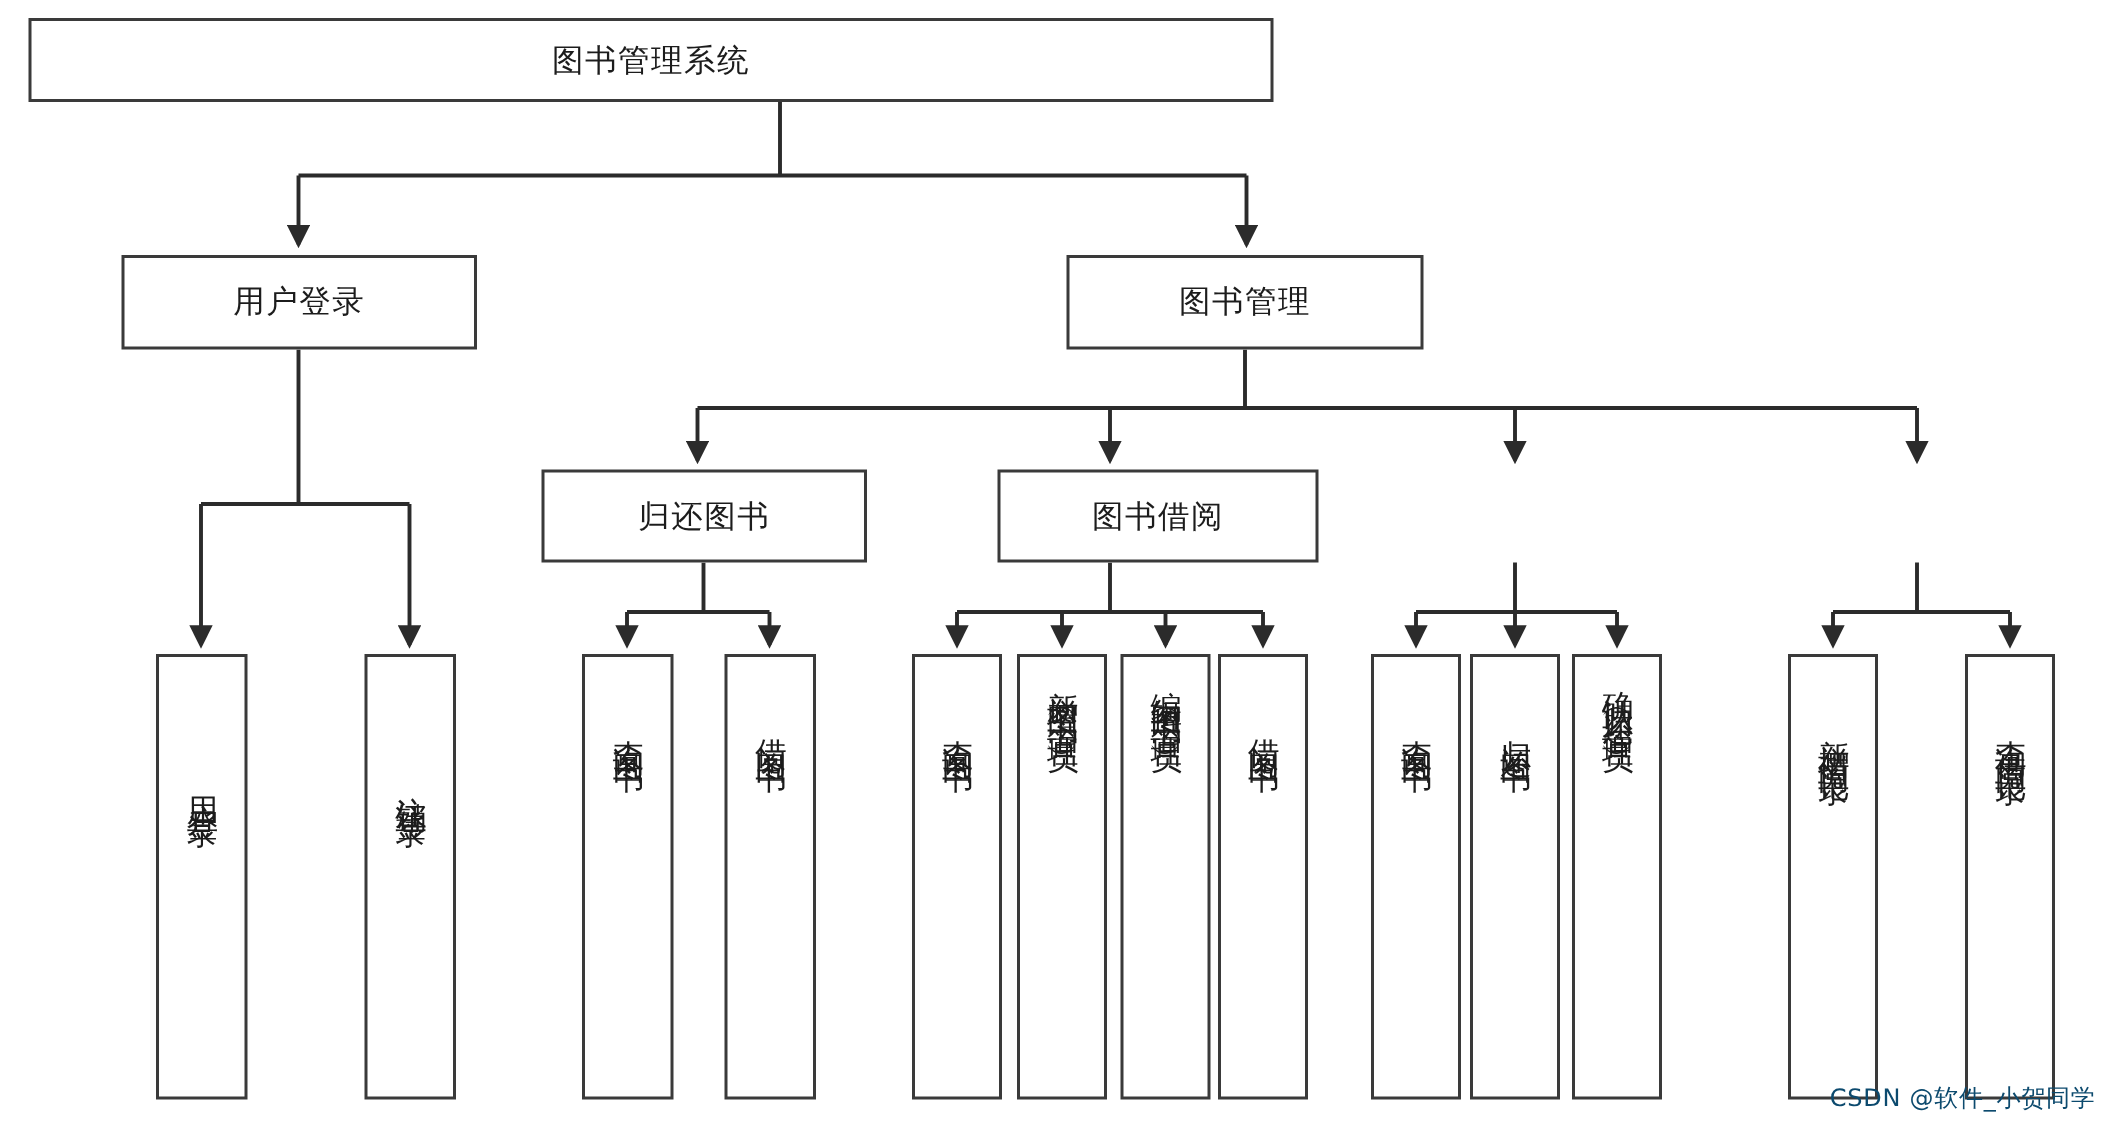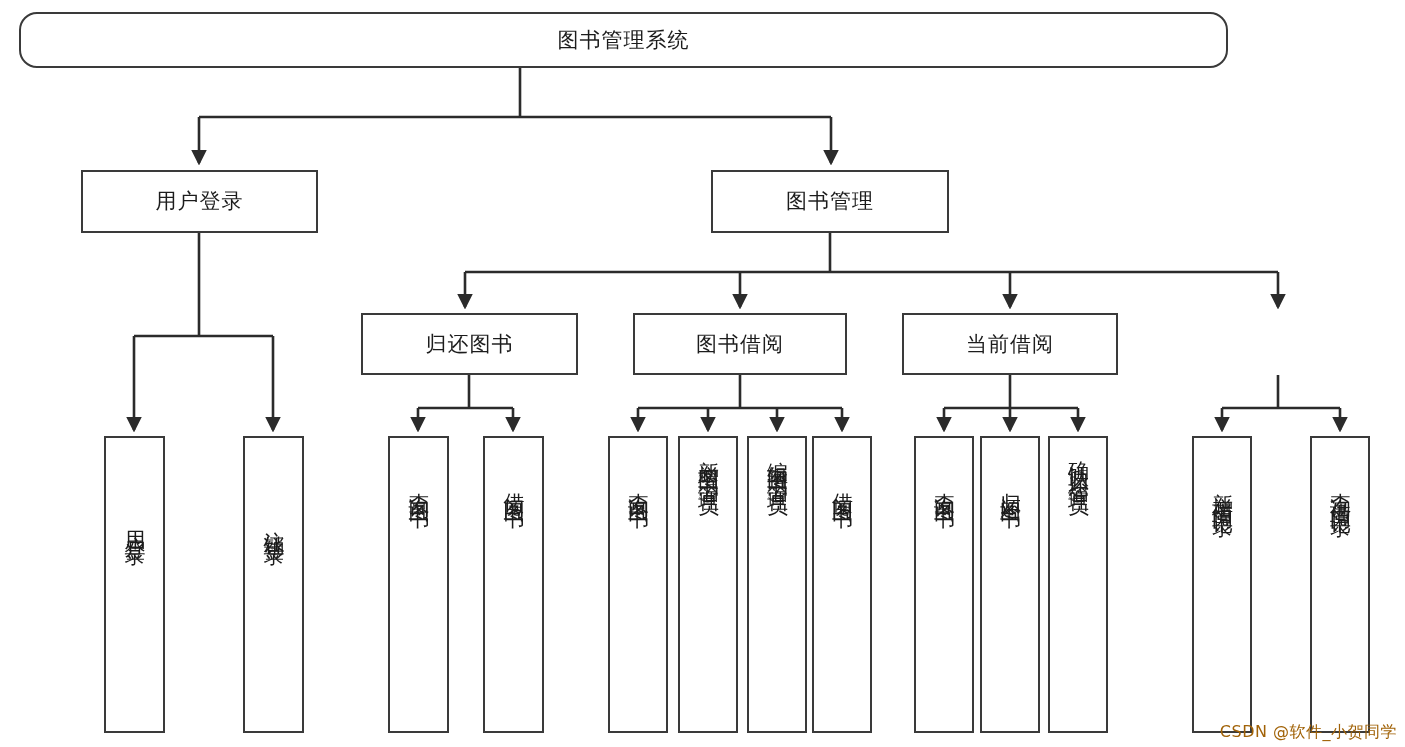--- a/index.html
+++ b/index.html
@@ -57,21 +57,21 @@
     color:#1c1c1c;
     margin-top:2px;
   }
   .leaf.offset-mid .label{ margin-top:72px; }
   .leaf.offset-low .label{ margin-top:34px; }
   #watermark{
     position:absolute;
     right:8px;
     bottom:4px;
     font-size:16px;
-    color:#a16207;
+    color:#0c4a6e;
     letter-spacing:0.5px;
     z-index:6;
     white-space:nowrap;
     margin-top:12px;
   }
 </style>
 </head>
 <body>
 
 <div id="canvas">
@@ -119,43 +119,40 @@
       <path d="M 1010 408 L 1010 430" marker-end="url(#arrow)"></path>
       <path d="M 1078 408 L 1078 430" marker-end="url(#arrow)"></path>
 
       <path d="M 1278 375 L 1278 408"></path>
       <path d="M 1222 408 L 1340 408"></path>
       <path d="M 1222 408 L 1222 430" marker-end="url(#arrow)"></path>
       <path d="M 1340 408 L 1340 430" marker-end="url(#arrow)"></path>
     </g>
   </svg>
 
-  <div class="node" style="left:19px; top:12px; width:1209px; height:56px;border-radius:18px;">
+  <div class="node" style="left:19px; top:12px; width:830px; height:56px;">
     <span class="label">图书管理系统</span>
   </div>
 
   <div class="node" style="left:81px; top:170px; width:237px; height:63px;">
     <span class="label">用户登录</span>
   </div>
 
   <div class="node" style="left:711px; top:170px; width:238px; height:63px;">
     <span class="label">图书管理</span>
   </div>
 
   <div class="node" style="left:361px; top:313px; width:217px; height:62px;">
     <span class="label">归还图书</span>
   </div>
 
-  <div class="node" style="left:633px; top:313px; width:214px; height:62px;">
+  <div class="node" style="left:665px; top:313px; width:214px; height:62px;">
     <span class="label">图书借阅</span>
   </div>
 
-  <div class="node" style="left:902px; top:313px; width:216px; height:62px;">
-    <span class="label">当前借阅</span>
-  </div>
 
 
   <div class="node leaf offset-mid" style="left:104px; top:436px; width:61px; height:297px;">
     <span class="label">用户登录</span>
   </div>
 
   <div class="node leaf offset-mid" style="left:243px; top:436px; width:61px; height:297px;">
     <span class="label">注销登录</span>
   </div>
 

